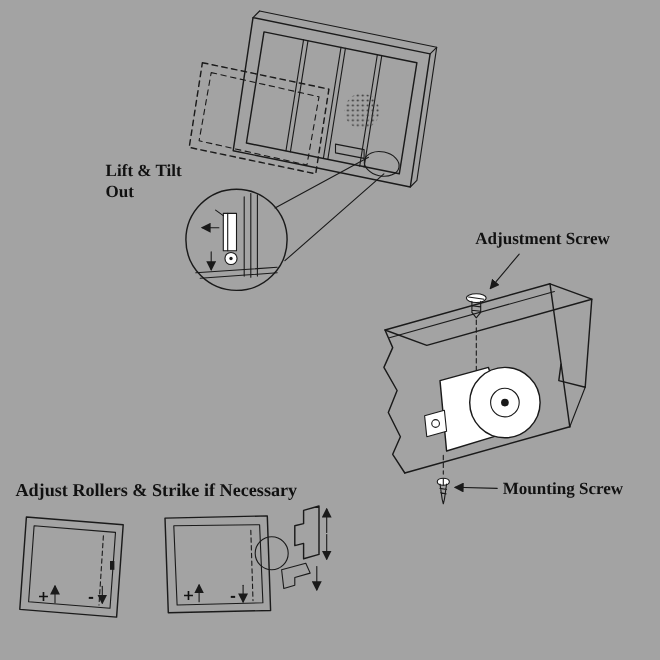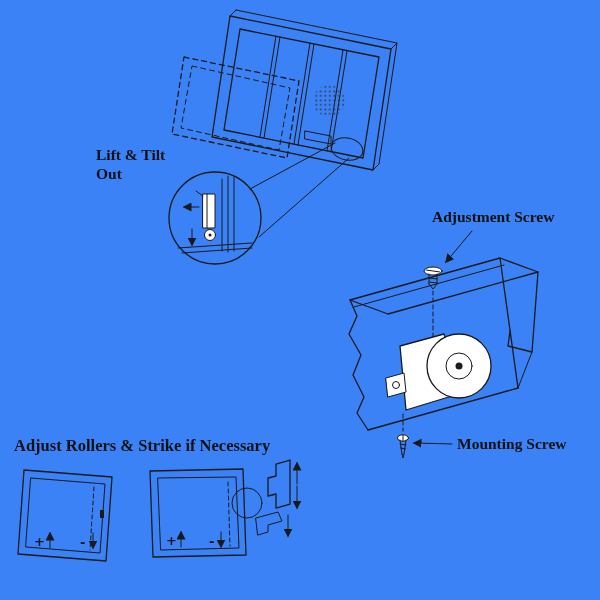--- a/index.html
+++ b/index.html
@@ -1,16 +1,16 @@
 <!DOCTYPE html>
 <html><head>
 <meta charset="utf-8">
 <style>
   html,body { margin:0; padding:0; background:#ffffff; }
-  .stage { position:relative; width:600px; height:600px; background:#3b82f6; overflow:hidden; }
+  .stage { position:relative; width:600px; height:600px; background:#a3a3a3; overflow:hidden; }
   svg { position:absolute; left:0; top:0; }
   .ln   { fill:none; stroke:#1a1a1a; stroke-width:1.3; stroke-linecap:round; stroke-linejoin:round; }
   .thin { stroke-width:1; }
   .dash { stroke-dasharray:5 4; }
   .dash2{ stroke-dasharray:4 3; }
   .wfill{ fill:#ffffff; }
   .blk  { fill:#1a1a1a; stroke:none; }
   .lbl  { font-family:"Liberation Serif", serif; font-weight:700; font-size:15.5px; fill:#111111; }
   .h    { font-size:16.5px; }
   .mark { font-family:"DejaVu Sans", sans-serif; font-weight:700; font-size:13px; fill:#111111; }

